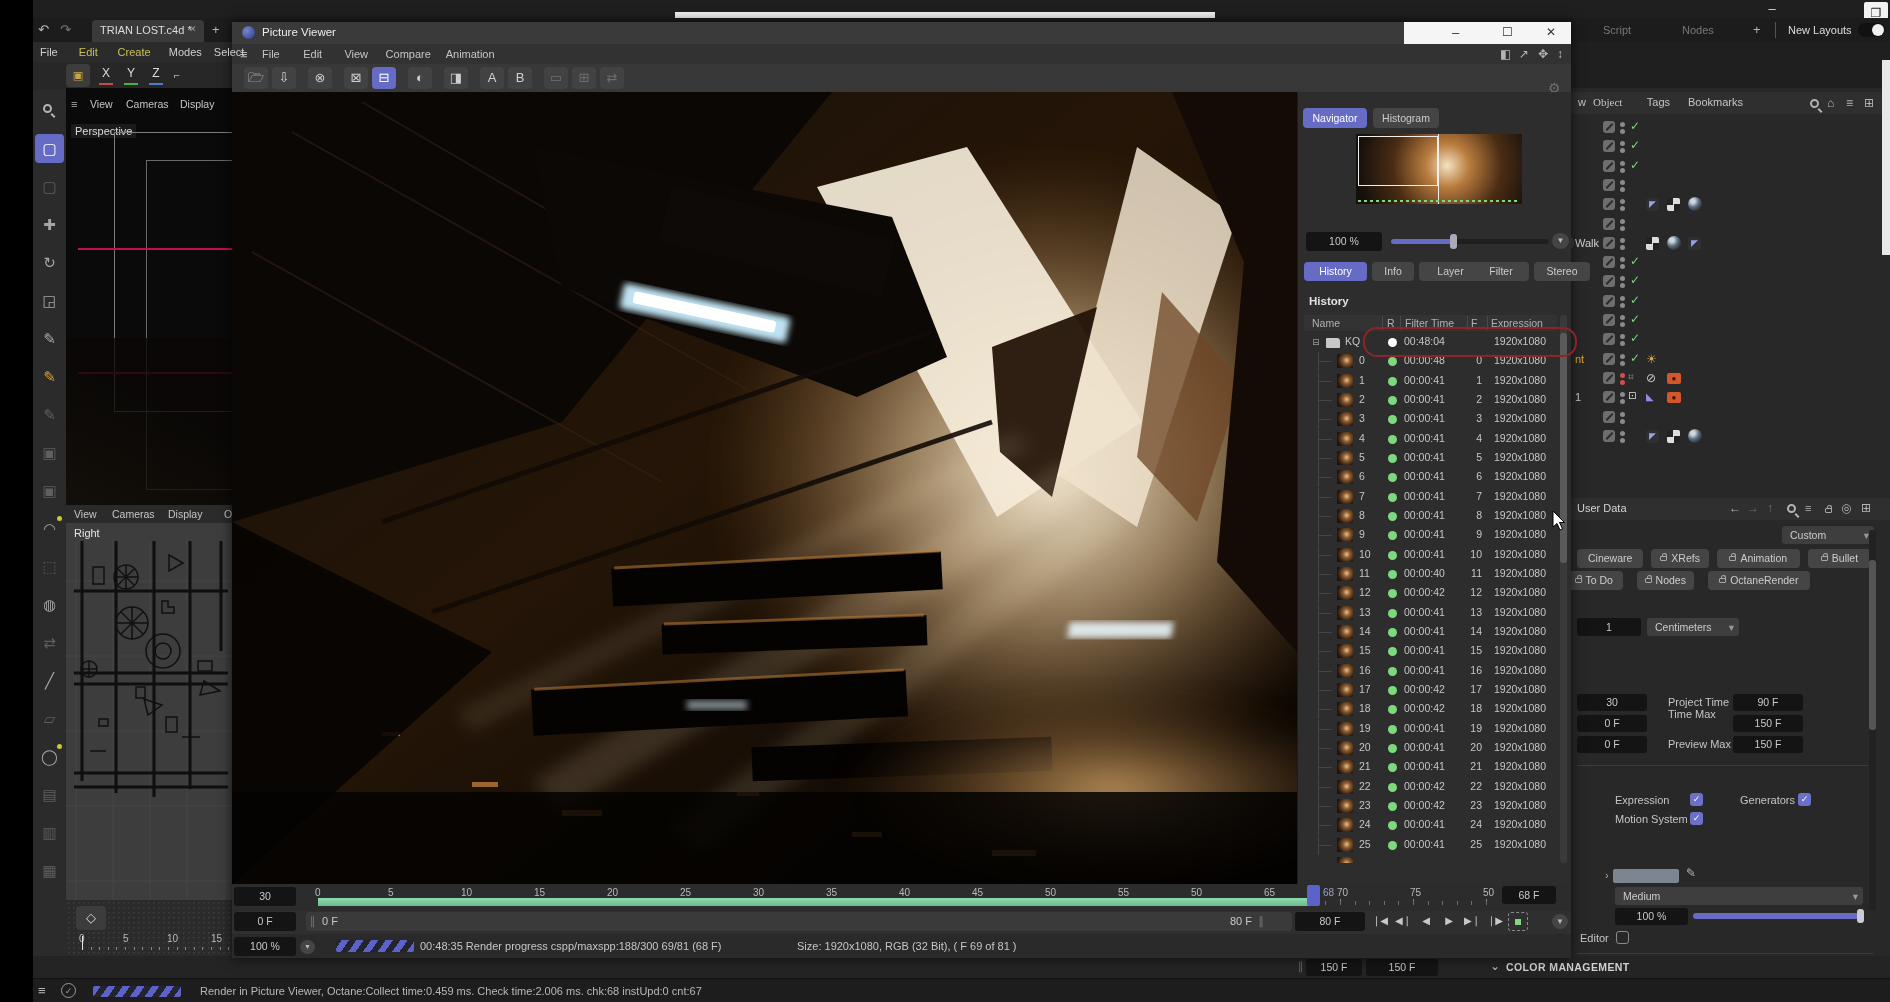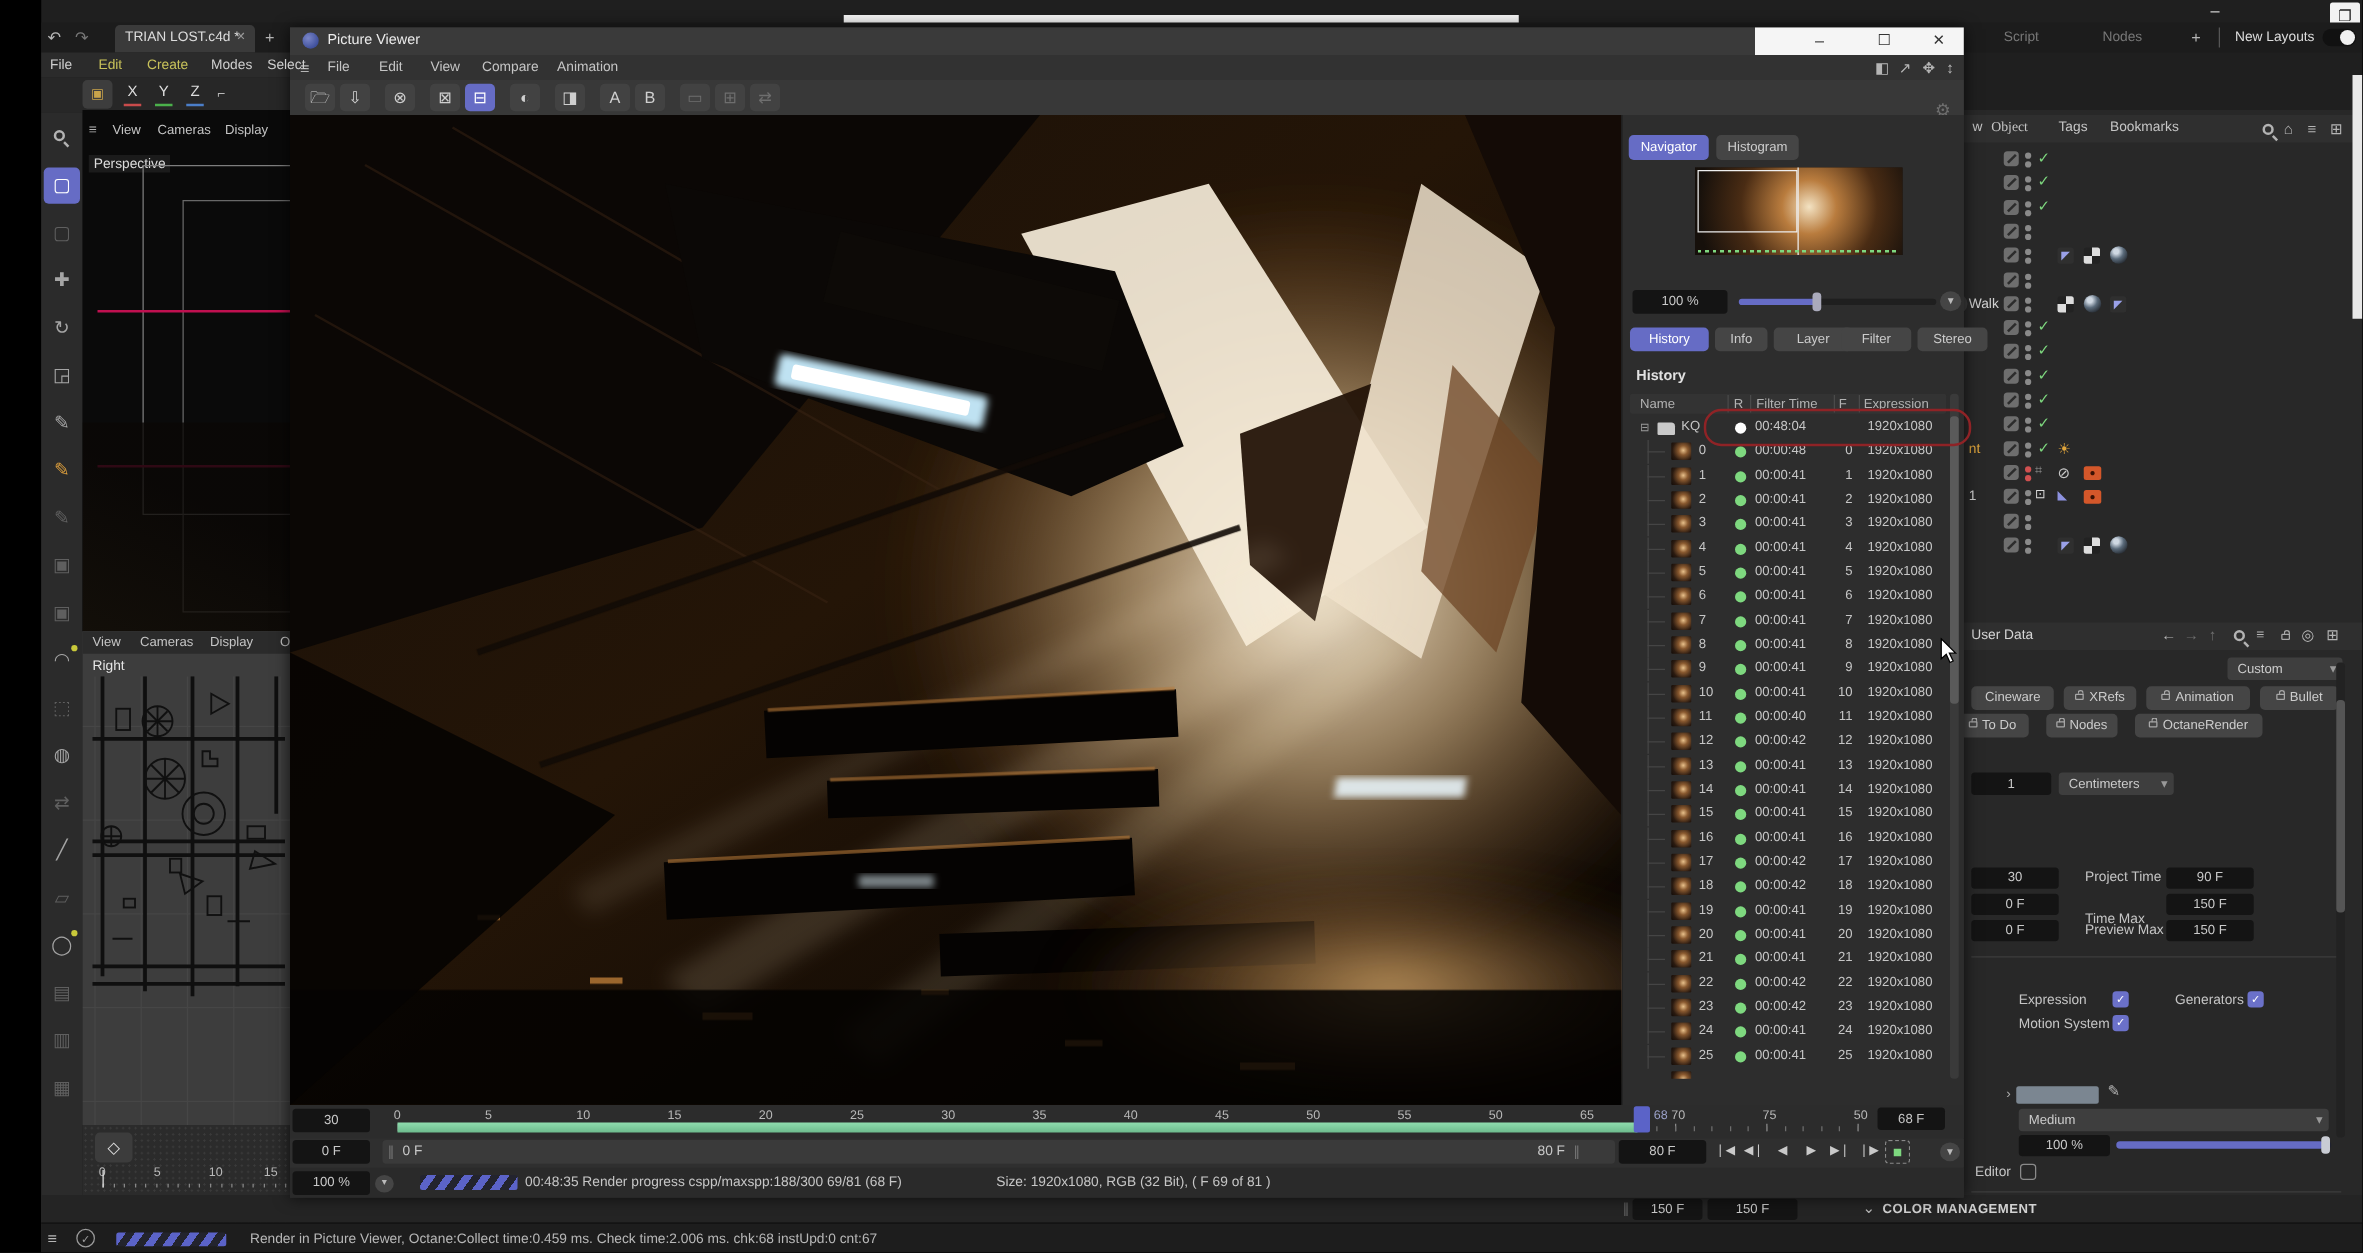--- a/index.html
+++ b/index.html
@@ -386,21 +386,21 @@
     <div class="fld" style="left:6px;top:158px;width:64px;height:18px;line-height:18px;">1</div>
     <div class="dd" style="left:76px;top:158px;width:92px;height:18px;line-height:18px;"><span>Centimeters</span><span class="car">▾</span></div>
     <div id="attr-rows">
         <div>
     <div class="fld" style="left:6px;top:234px;width:70px;height:17px;line-height:17px;">30</div>
     <span class="mlabel" style="left:97px;top:236px;">Project Time</span>
     <div class="fld" style="left:162px;top:234px;width:70px;height:17px;line-height:17px;">90 F</div>
   </div>
         <div>
     <div class="fld" style="left:6px;top:255px;width:70px;height:17px;line-height:17px;">0 F</div>
-    <span class="mlabel" style="left:97px;top:269px;">Time Max</span>
+    <span class="mlabel" style="left:97px;top:248px;">Time Max</span>
     <div class="fld" style="left:162px;top:255px;width:70px;height:17px;line-height:17px;">150 F</div>
   </div>
         <div>
     <div class="fld" style="left:6px;top:276px;width:70px;height:17px;line-height:17px;">0 F</div>
     <span class="mlabel" style="left:97px;top:278px;">Preview Max</span>
     <div class="fld" style="left:162px;top:276px;width:70px;height:17px;line-height:17px;">150 F</div>
   </div>
       </div>
     <div class="abs" style="left:6px;top:305px;width:296px;height:1px;background:#3c3c3c;"></div>
     <span class="mlabel" style="left:44px;top:334px;">Expression</span>

